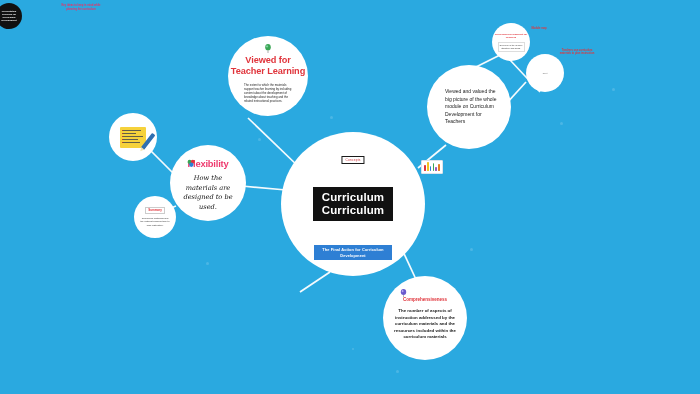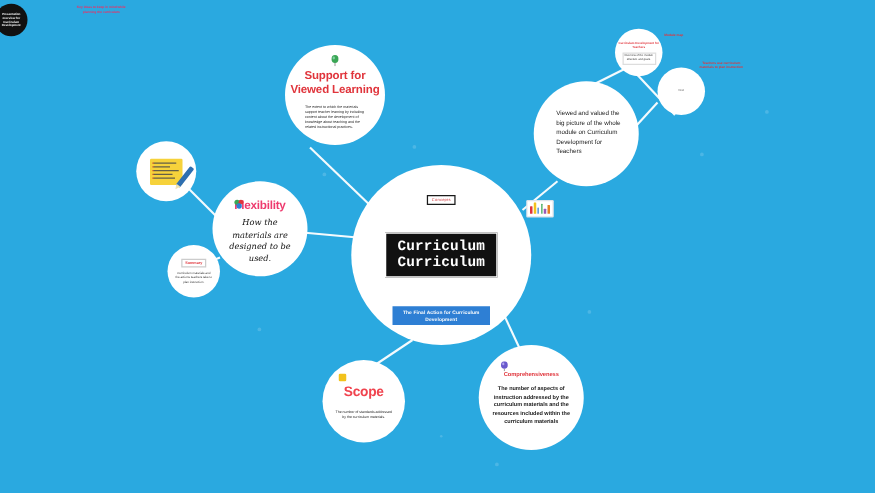--- a/index.html
+++ b/index.html
@@ -32,21 +32,20 @@
   .hub-micro {
     position:absolute; top:24px; left:50%; transform:translateX(-50%);
     font-size:3.2px; color:#d0343a; letter-spacing:.2px; white-space:nowrap;
     border:1px solid #1a1a1a; padding:1px 3px;
   }
   .hub-title {
     background:#111111; color:#ffffff;
     font-size:11.5px; font-weight:bold; line-height:13px;
     padding:4px 9px; letter-spacing:.1px;
     border:1px solid #ffffff;
-    font-family:Liberation Mono, monospace;
   }
   .hub-sub {
     position:absolute; bottom:16px; left:50%; transform:translateX(-50%);
     background:#2e7fd4; color:#ffffff;
     font-size:3.9px; line-height:5.4px; font-weight:bold;
     padding:2px 4px; width:78px; letter-spacing:.1px;
   }
 
   
   .n-support { width:80px; height:80px; left:228px; top:36px; }
@@ -229,41 +228,36 @@
     <div class="hub-sub">The Final Action for Curriculum Development</div>
   </div>
 
   <div class="node n-support">
     <svg class="pin-support" viewBox="0 0 10 13">
       <ellipse cx="5" cy="4.6" rx="4" ry="4.6" fill="#3aa655"></ellipse>
       <ellipse cx="3.6" cy="3.4" rx="1.4" ry="1.7" fill="#7fd0a0"></ellipse>
       <path d="M5 9 L5 13" stroke="#555" stroke-width="0.7" fill="none"></path>
     </svg>
     <div class="head">
-      <div>Support for</div>
-      <div>Viewed Learning</div>
+      <div>Viewed for</div>
+      <div>Teacher Learning</div>
     </div>
     <div class="body">The extent to which the materials support teacher learning by including content about the development of knowledge about teaching and the related instructional practices.</div>
   </div>
 
   <div class="node n-flex">
     <svg class="flexicon" viewBox="0 0 10 10">
       <circle cx="3" cy="3.2" r="2.4" fill="#3aa655"></circle>
       <circle cx="6.4" cy="3" r="2.2" fill="#e0353c"></circle>
       <circle cx="4.8" cy="6.4" r="2.4" fill="#2e7fd4"></circle>
     </svg>
     <div class="head">Flexibility</div>
     <div class="body">How the materials are designed to be used.</div>
   </div>
 
-  <div class="node n-scope">
-    <div class="scopeicon"></div>
-    <div class="head">Scope</div>
-    <div class="body">The number of standards addressed by the curriculum materials.</div>
-  </div>
 
   <div class="node n-comp">
     <svg class="compicon" viewBox="0 0 8 10">
       <ellipse cx="4" cy="3.8" rx="3.4" ry="3.8" fill="#6a5acd"></ellipse>
       <ellipse cx="2.9" cy="2.7" rx="1.1" ry="1.4" fill="#b3a9ef"></ellipse>
       <path d="M4 7.6 L4 10" stroke="#555" stroke-width="0.6" fill="none"></path>
     </svg>
     <div class="head">Comprehensiveness</div>
     <div class="body">The number of aspects of instruction addressed by the curriculum materials and the resources included within the curriculum materials</div>
   </div>

